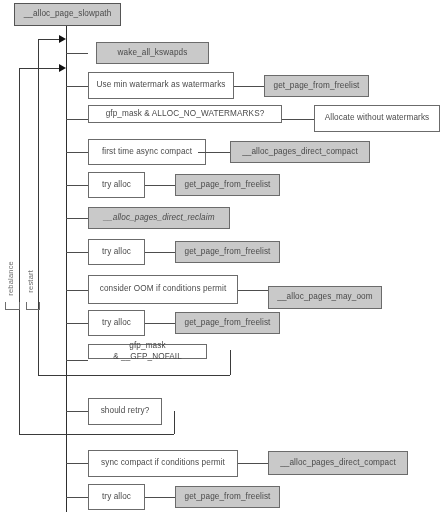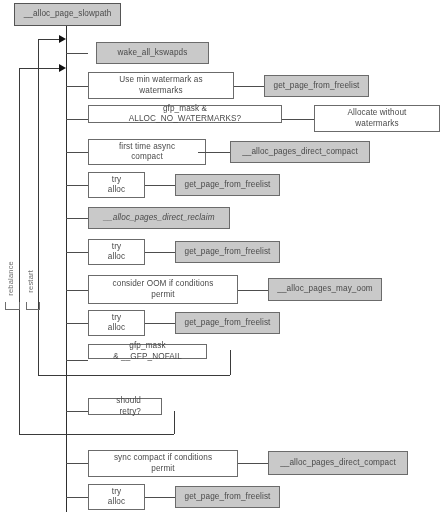--- a/index.html
+++ b/index.html
@@ -21,21 +21,21 @@
     position: absolute;
     box-sizing: border-box;
     display: flex;
     align-items: center;
     justify-content: center;
     text-align: center;
     font-size: 8.2px;
     color: #4a4a4a;
     line-height: 1.25;
     letter-spacing: 0.1px;
-    padding: 1px 20px;
+    padding: 1px 3px;
     white-space: pre-line;
   }
   .node.white {
     background: #ffffff;
     border: 1px solid #6b6b6b;
   }
   .node.gray {
     background: #c9c9c9;
     border: 1px solid #6b6b6b;
   }
@@ -137,33 +137,33 @@
   <div class="node gray" style="left:88px; top:207px; width:142px; height:22px;font-style:italic;">__alloc_pages_direct_reclaim</div>
 
   <div class="line h" style="left:66px; top:252px; width:22px;"></div>
   <div class="node white" style="left:88px; top:239px; width:57px; height:26px;">try alloc</div>
   <div class="line h" style="left:145px; top:252px; width:30px;"></div>
   <div class="node gray" style="left:175px; top:241px; width:105px; height:22px;">get_page_from_freelist</div>
 
   <div class="line h" style="left:66px; top:290px; width:22px;"></div>
   <div class="node white" style="left:88px; top:275px; width:150px; height:29px;">consider OOM if conditions permit</div>
   <div class="line h" style="left:238px; top:290px; width:30px;"></div>
-  <div class="node gray" style="left:268px; top:278px; width:114px; height:23px;">__alloc_pages_may_oom</div>
+  <div class="node gray" style="left:268px; top:286px; width:114px; height:23px;">__alloc_pages_may_oom</div>
 
   <div class="line h" style="left:66px; top:323px; width:22px;"></div>
   <div class="node white" style="left:88px; top:310px; width:57px; height:26px;">try alloc</div>
   <div class="line h" style="left:145px; top:323px; width:30px;"></div>
   <div class="node gray" style="left:175px; top:312px; width:105px; height:22px;">get_page_from_freelist</div>
 
   <div class="line h" style="left:66px; top:360px; width:22px;"></div>
   <div class="node white" style="left:88px; top:344px; width:119px; height:15px;">gfp_mask
 &amp; __GFP_NOFAIL</div>
 
   <div class="line h" style="left:66px; top:411px; width:22px;"></div>
-  <div class="node white" style="left:88px; top:398px; width:74px; height:17px;text-align:right;">should retry?</div>
+  <div class="node white" style="left:88px; top:398px; width:74px; height:27px;text-align:right;">should retry?</div>
 
   <div class="line h" style="left:66px; top:463px; width:22px;"></div>
   <div class="node white" style="left:88px; top:450px; width:150px; height:27px;">sync compact if conditions permit</div>
   <div class="line h" style="left:238px; top:463px; width:30px;"></div>
   <div class="node gray" style="left:268px; top:451px; width:140px; height:24px;">__alloc_pages_direct_compact</div>
 
   <div class="line h" style="left:66px; top:497px; width:22px;"></div>
   <div class="node white" style="left:88px; top:484px; width:57px; height:26px;">try alloc</div>
   <div class="line h" style="left:145px; top:497px; width:30px;"></div>
   <div class="node gray" style="left:175px; top:486px; width:105px; height:22px;">get_page_from_freelist</div>

